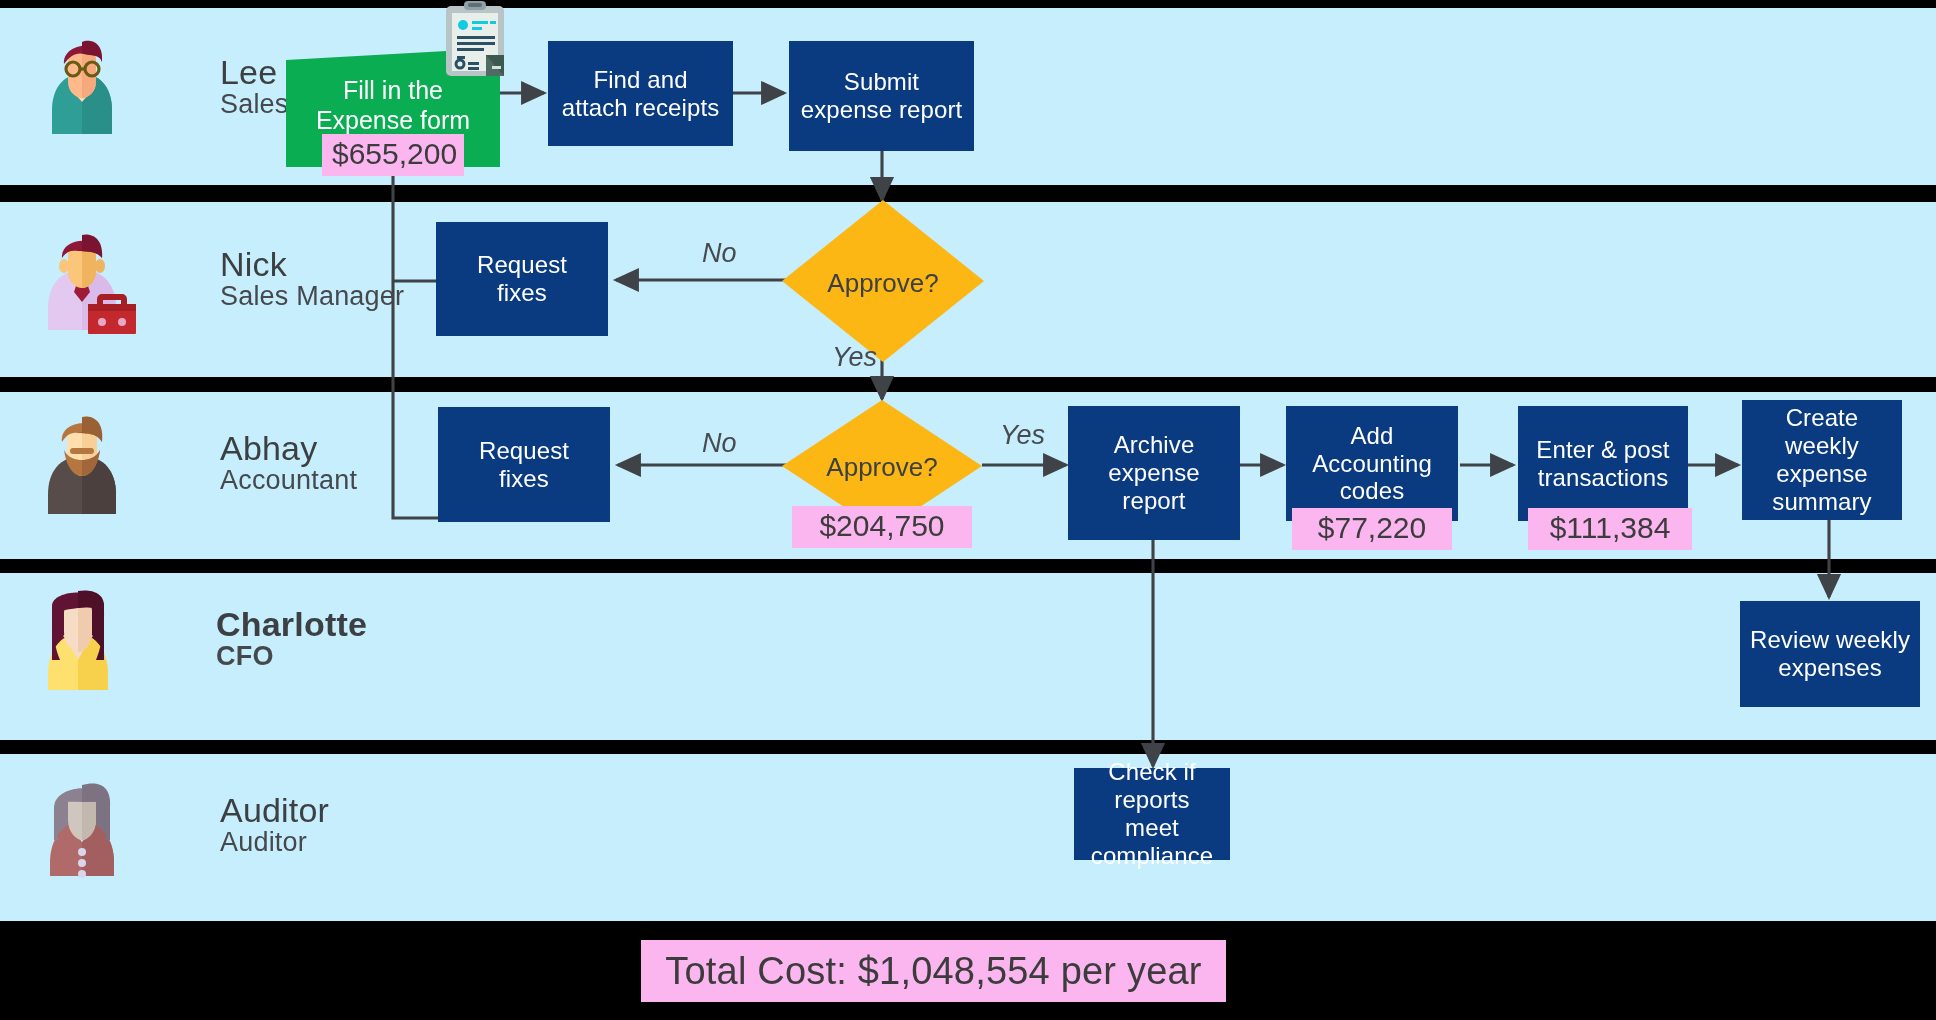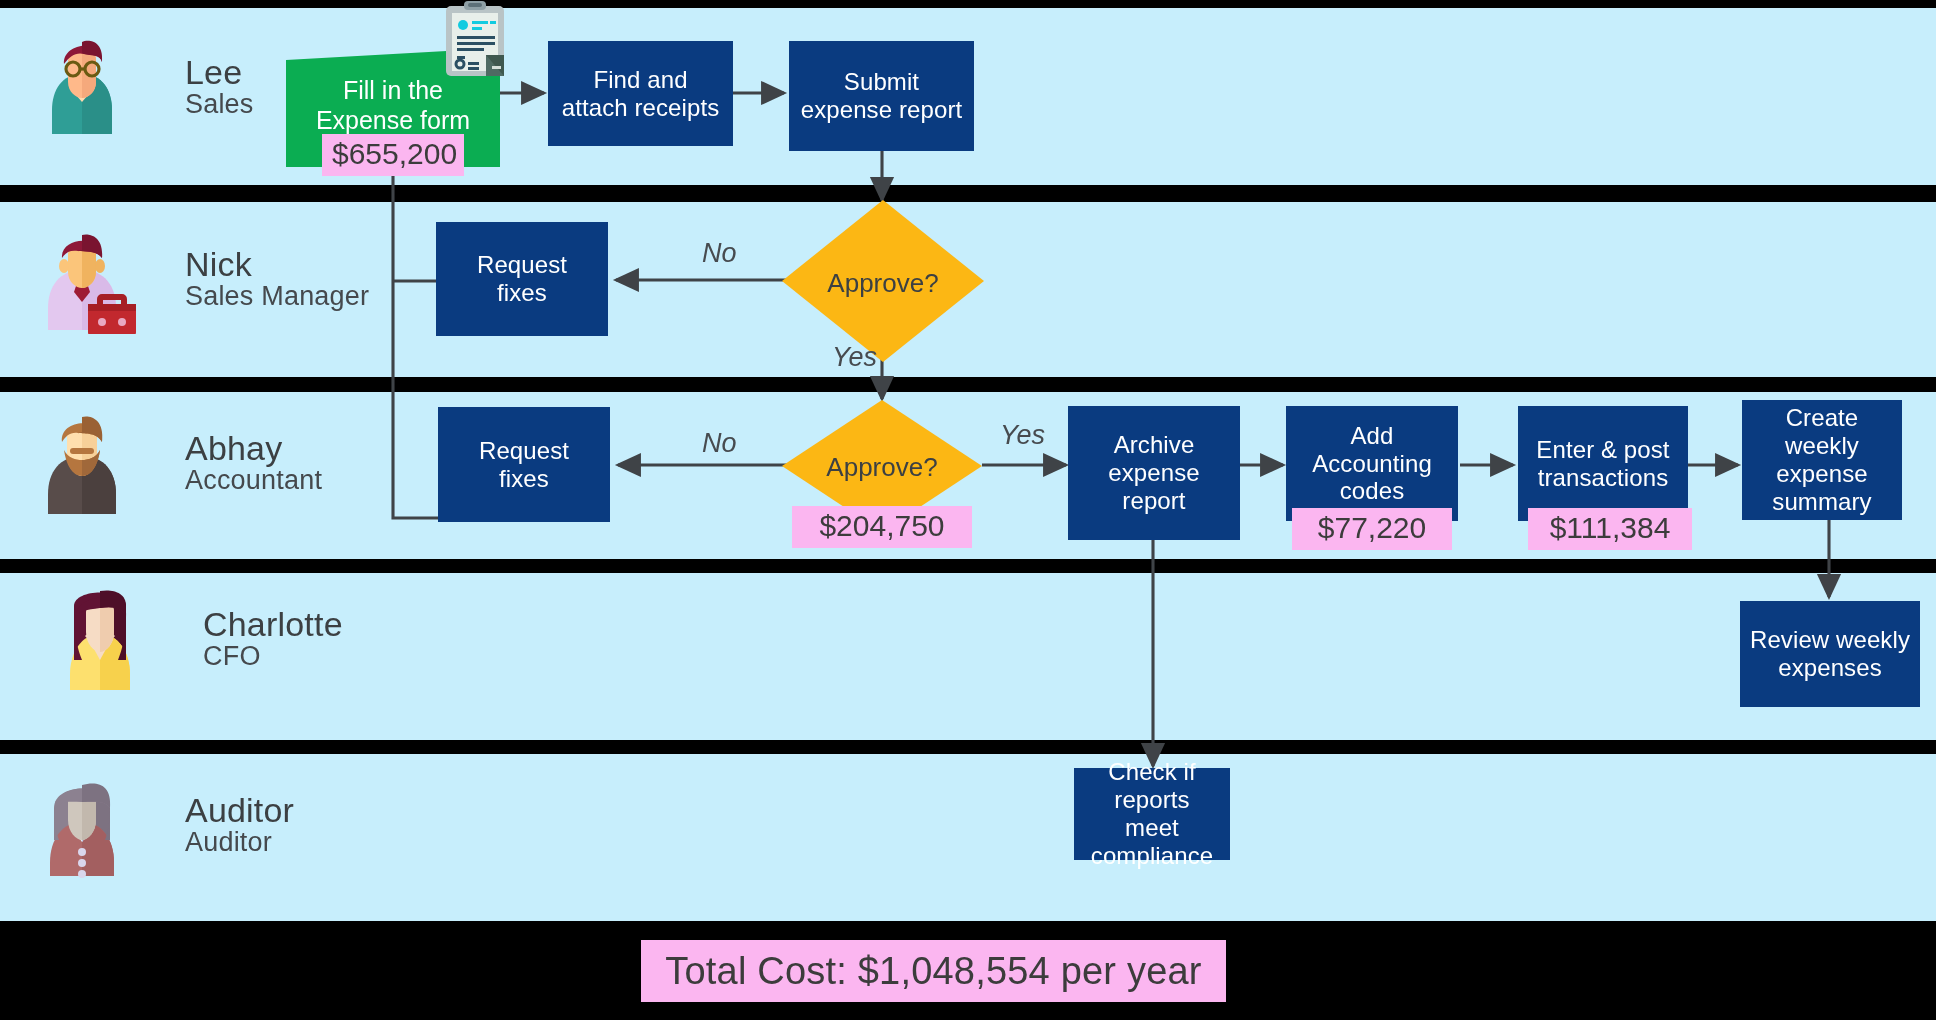--- a/index.html
+++ b/index.html
@@ -4,21 +4,21 @@
 <style>
   html,body{margin:0;padding:0;background:#000;}
   body{width:1936px;height:1020px;font-family:"Liberation Sans",sans-serif;}
   #stage{position:relative;width:1936px;height:1020px;background:#000;overflow:hidden;}
 
   .lane{position:absolute;left:0;width:1936px;background:#c7eefc;}
 
   .persona{position:absolute;display:flex;align-items:center;}
   .avatar{width:112px;height:112px;position:relative;flex:none;}
   .avatar svg{display:block;width:112px;height:112px;}
-  .pname{margin-left:47px;line-height:1.06;}
+  .pname{margin-left:82px;line-height:1.06;}
   .pname .nm{font-size:34px;color:#3c4043;letter-spacing:.2px;}
   .pname .rl{font-size:27px;color:#45494d;letter-spacing:.2px;}
 
   .node{position:absolute;background:#0a3b80;color:#fff;display:flex;align-items:center;
         justify-content:center;text-align:center;font-size:24px;line-height:1.16;
         letter-spacing:.1px;box-sizing:border-box;padding:2px 6px;}
 
   .green{position:absolute;}
   .green svg{display:block;}
   .greenlabel{position:absolute;color:#fff;font-size:25px;line-height:1.2;text-align:center;width:100%;}
@@ -247,21 +247,21 @@
   <div class="node" style="left:1518px;top:406px;width:170px;height:115px;">
     <span>Enter &amp; post<br>transactions</span>
   </div>
 
   <div class="cost" style="left:1528px;top:508px;width:164px;">$111,384</div>
 
   <div class="node" style="left:1742px;top:400px;width:160px;height:120px;">
     <span>Create<br>weekly expense<br>summary</span>
   </div>
 
-  <div class="persona" style="left:44px;top:582px;">
+  <div class="persona" style="left:22px;top:582px;font-weight:bold;">
     <div class="avatar">
       <svg viewBox="0 0 112 112">
         <path d="M30 24 C30 6 82 6 82 24 L82 78 L30 78z" fill="#611334"></path>
         <path d="M56 9 L56 78 L82 78 L82 24 C82 10 68 7 56 9z" fill="#4e0f29"></path>
         <path d="M56 52 C38 52 26 70 26 92 L26 108 L86 108 L86 92 C86 70 74 52 56 52z" fill="#fde06e"></path>
         <path d="M56 52 L56 108 L86 108 L86 92 C86 70 74 52 56 52z" fill="#f7d14c"></path>
         <path d="M44 56 L56 78 L68 56 L62 50 L50 50z" fill="#f6dcc5"></path>
         <path d="M41 54 L56 70 L71 54 L64 48 L48 48z" fill="#f6dcc5"></path>
         <path d="M42 30 C42 18 70 18 70 30 L70 50 C70 62 62 70 56 70 C50 70 42 62 42 50z" fill="#f6dcc5"></path>
         <path d="M56 19 L56 70 C62 70 70 62 70 50 L70 30 C70 20 64 18 56 19z" fill="#efccae"></path>

